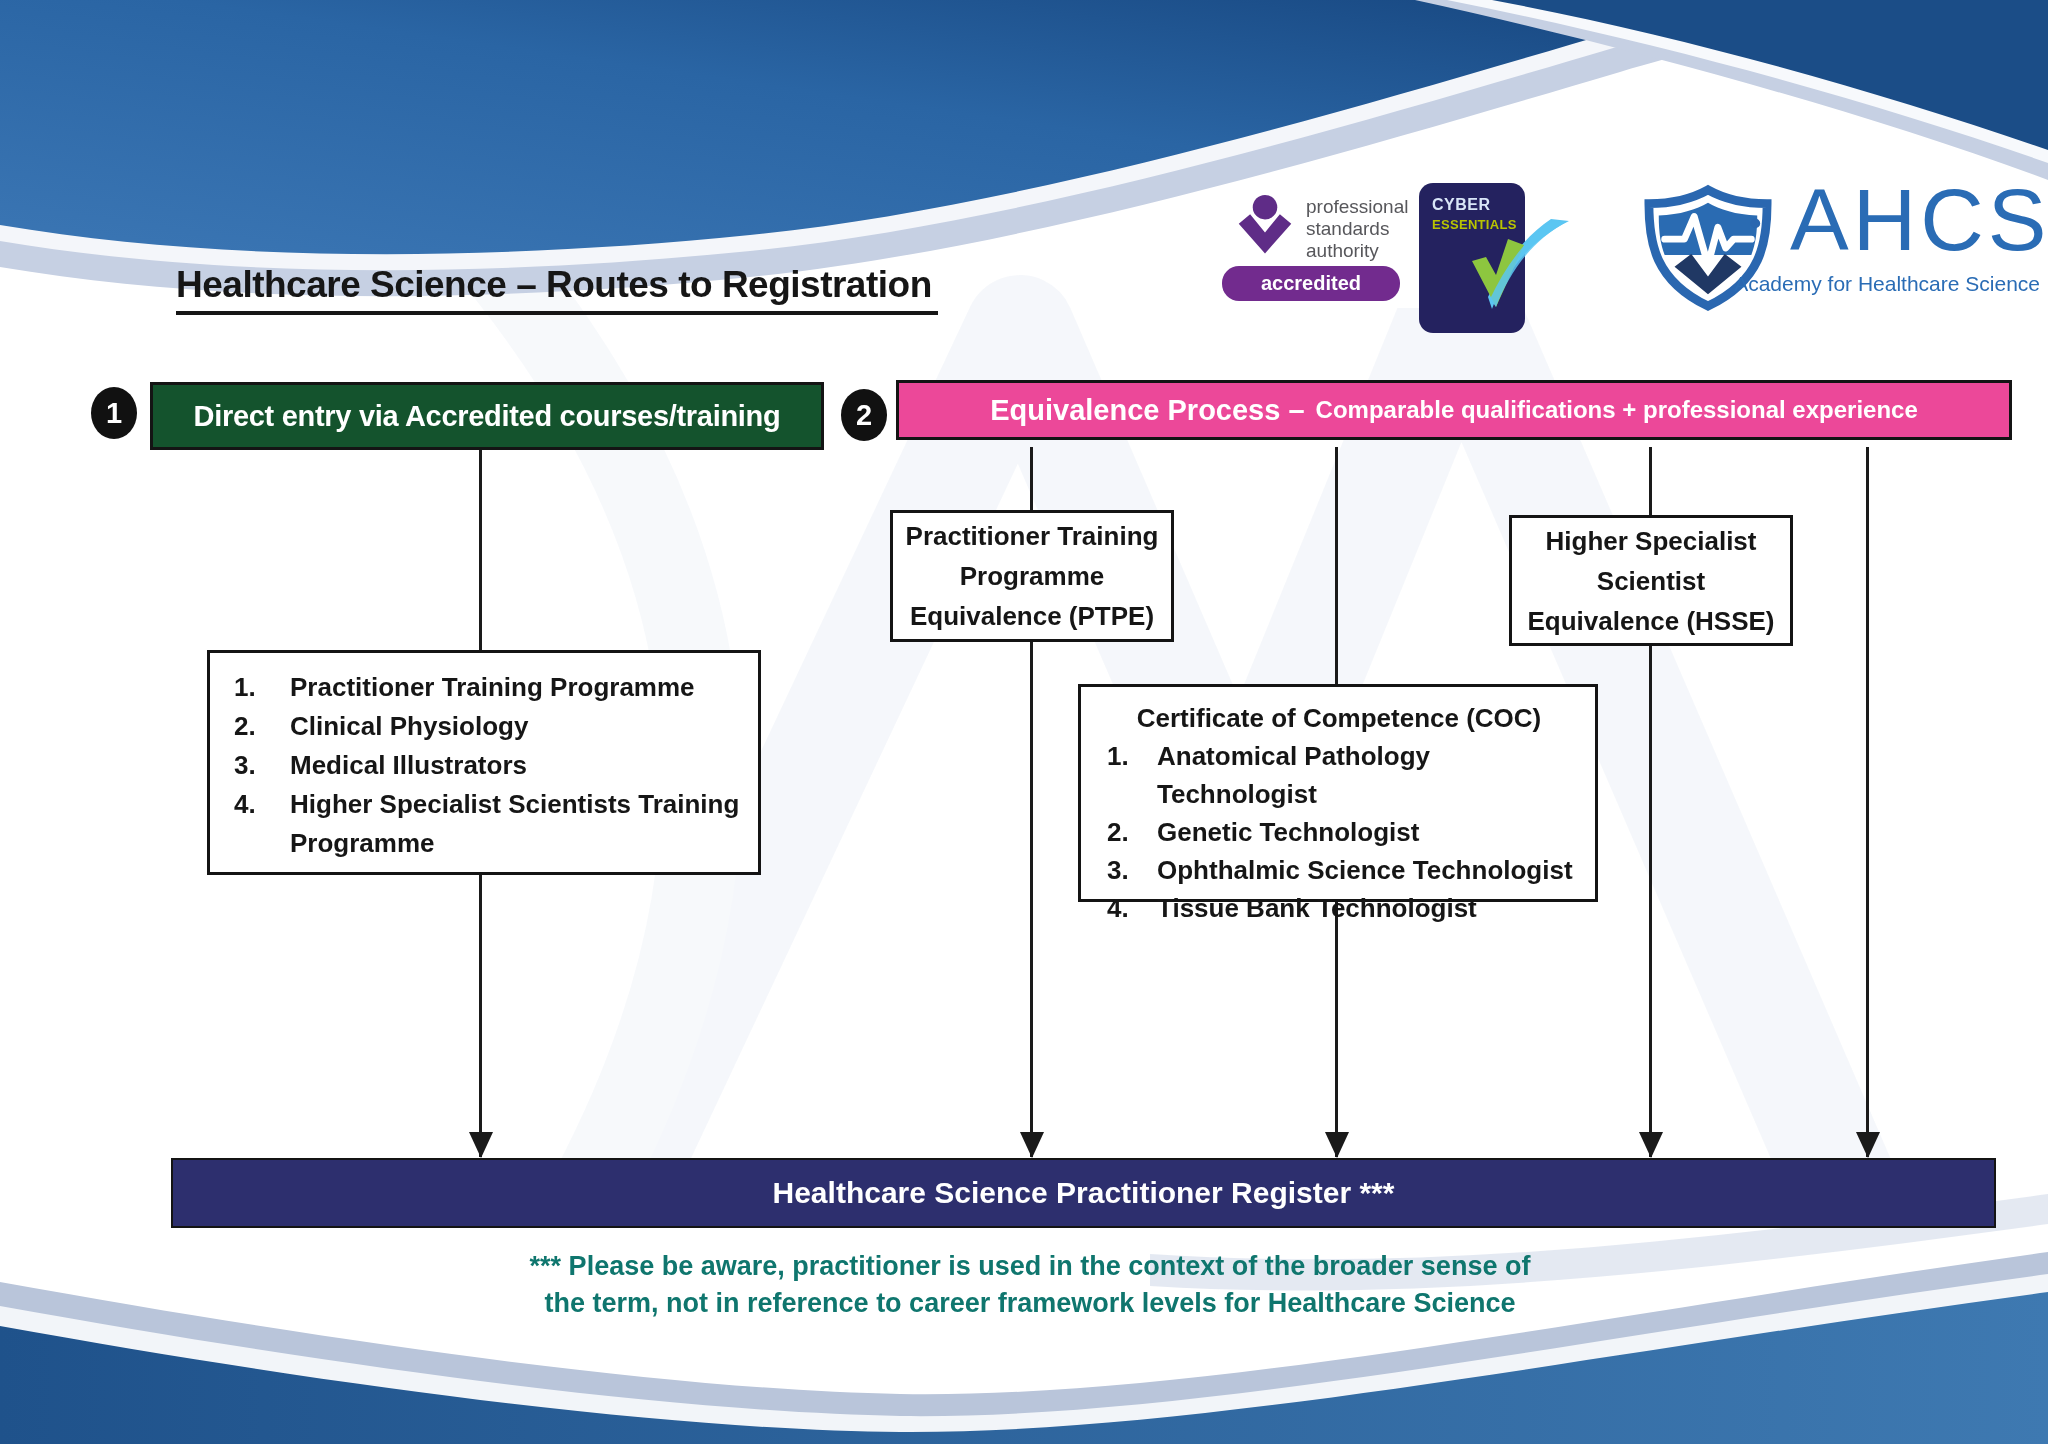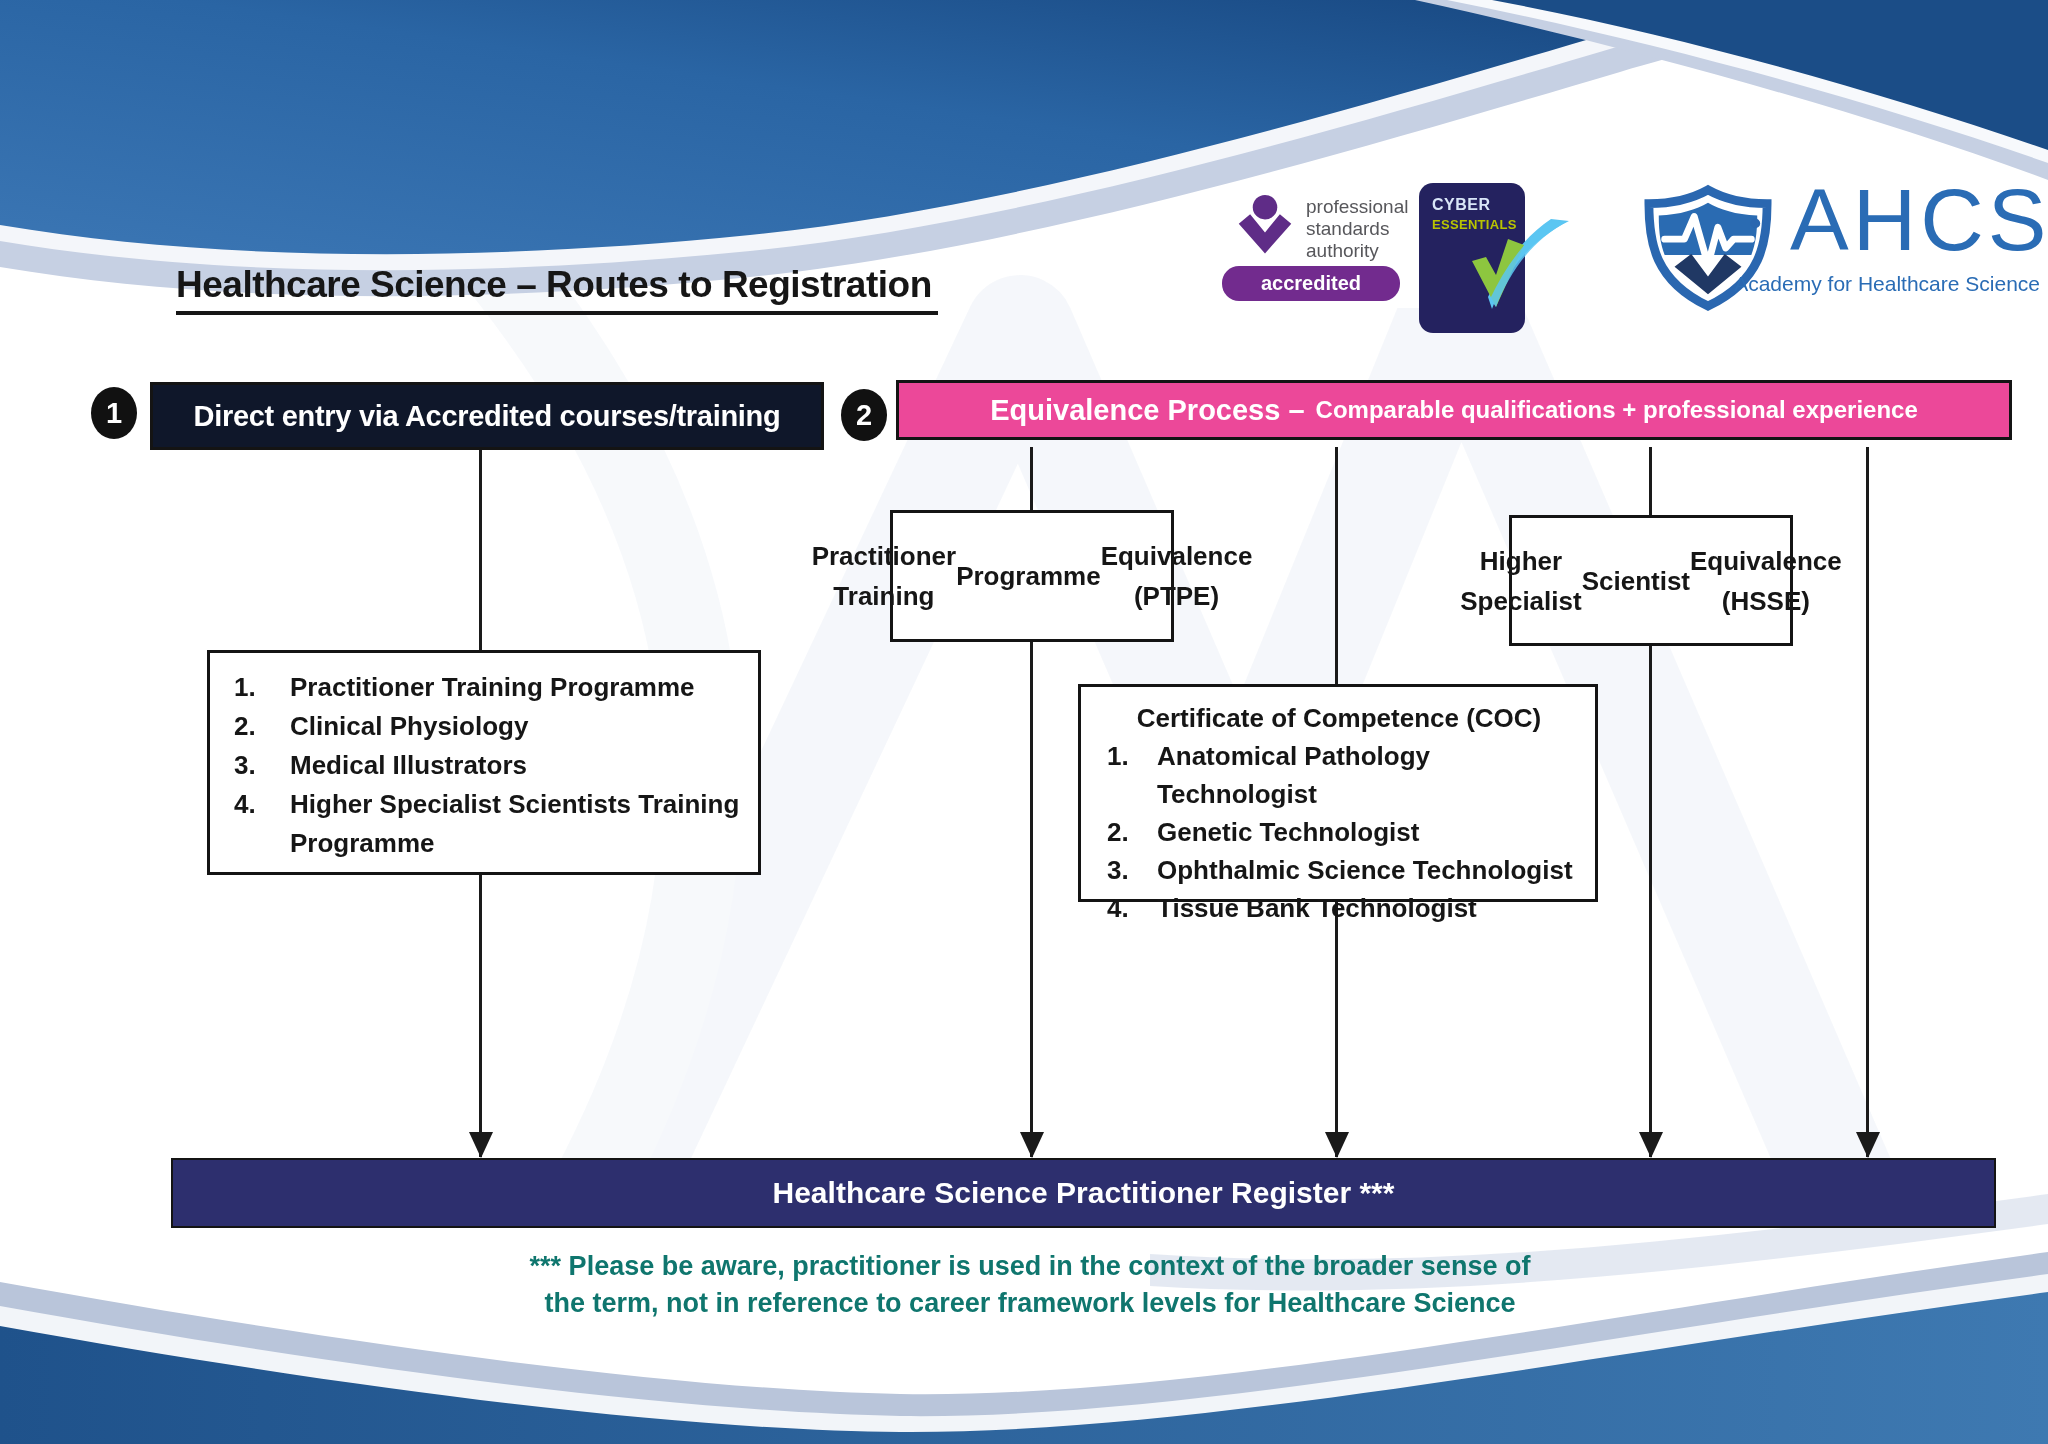--- a/index.html
+++ b/index.html
@@ -35,34 +35,34 @@
 
   
   .num-circle{position:absolute;width:46px;height:52px;border-radius:50%;background:#111111;color:#fff;
               font-size:29px;font-weight:bold;display:flex;align-items:center;justify-content:center;z-index:3;}
   .c1{left:91px;top:387px;}
   .c2{left:841px;top:389px;}
 
   
   .hdr{position:absolute;border:3px solid #141414;color:#ffffff;font-weight:bold;text-align:center;
        display:flex;align-items:center;justify-content:center;box-sizing:border-box;z-index:2;}
-  .hdr-teal{left:150px;top:382px;width:674px;height:68px;background:#0f172a;font-size:29px;letter-spacing:-.3px;}
+  .hdr-teal{left:150px;top:382px;width:674px;height:68px;background:#14532d;font-size:29px;letter-spacing:-.3px;}
   .hdr-purple{left:896px;top:380px;width:1116px;height:60px;background:#ec4899;}
   .hdr-purple .main{font-size:29px;margin-right:11px;}
   .hdr-purple .sub{font-size:24px;}
 
   
   .vline{position:absolute;width:3px;background:#1a1a1a;top:447px;height:710px;z-index:1;}
   .arrow{position:absolute;top:1132px;width:0;height:0;border-left:12px solid transparent;
          border-right:12px solid transparent;border-top:26px solid #1a1a1a;z-index:1;}
 
   
   .wbox{position:absolute;background:#ffffff;border:3px solid #141414;box-sizing:border-box;
         color:#161616;font-weight:bold;z-index:2;}
-  .center-lines{display:flex;flex-direction:row;align-items:center;justify-content:center;text-align:center;}
+  .center-lines{display:flex;flex-direction:column;align-items:center;justify-content:center;text-align:center;}
   .b-direct{left:207px;top:650px;width:554px;height:225px;padding:15px 8px 0 24px;font-size:26px;}
   .b-ptpe{left:890px;top:510px;width:284px;height:132px;font-size:26px;line-height:40px;}
   .b-coc{left:1078px;top:684px;width:520px;height:218px;padding:12px 14px 0 16px;font-size:26px;}
   .b-hsse{left:1509px;top:515px;width:284px;height:131px;font-size:26px;line-height:40px;}
   .b-cep{left:1743px;top:743px;width:243px;height:103px;font-size:26px;line-height:40px;}
   .coc-title{text-align:center;line-height:38px;}
   .li-row{display:flex;line-height:39px;}
   .b-coc .li-row{line-height:38px;}
   .li-num{flex:none;width:56px;}
   .b-coc .li-num{width:60px;padding-left:10px;box-sizing:border-box;}

